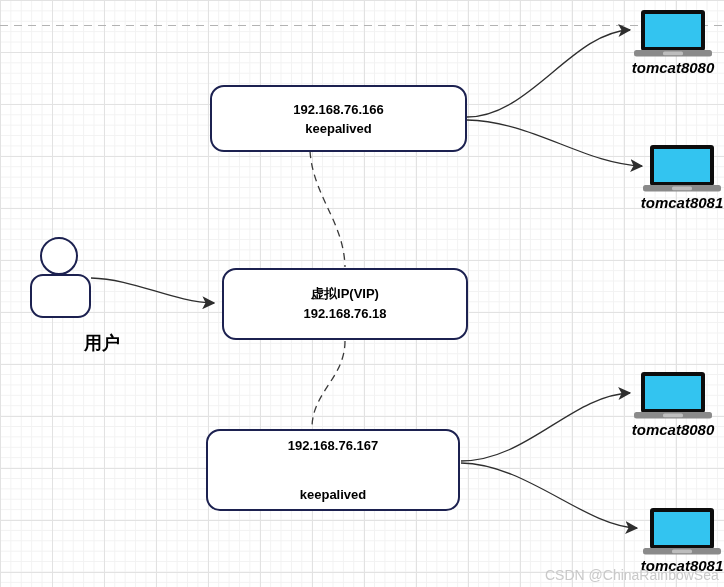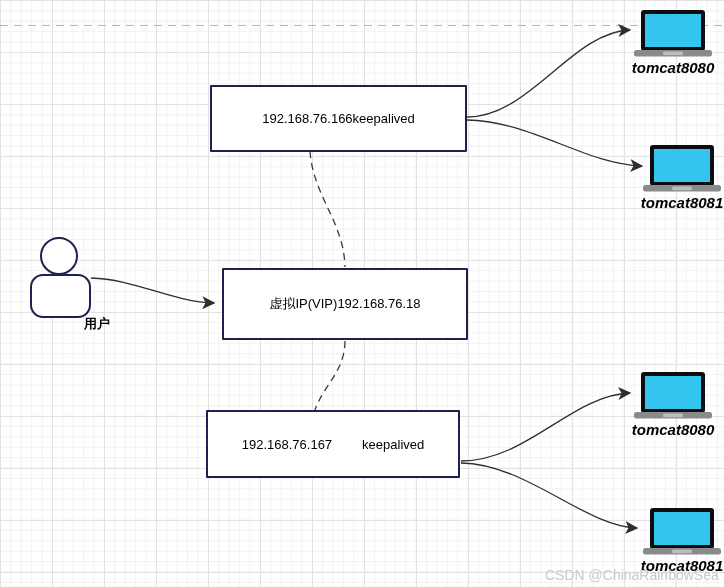--- a/index.html
+++ b/index.html
@@ -23,42 +23,42 @@
     position:absolute; left:0; top:25px; width:724px; height:1px;
     background:repeating-linear-gradient(90deg,#b3b3b3 0 8px,transparent 8px 14px);
   }
 
   .connectors { position:absolute; left:0; top:0; width:724px; height:587px; }
 
   .node {
     position:absolute;
     background:#ffffff;
     border:2px solid #1c2150;
-    border-radius:1px;
-    display:flex; flex-direction:row;
+    border-radius:14px;
+    display:flex; flex-direction:column;
     align-items:center; justify-content:center;
-    font-weight:normal; font-size:13px; line-height:19px;
+    font-weight:bold; font-size:13px; line-height:19px;
     color:#000; text-align:center;
     z-index:2;
   }
   .node-master { left:210px; top:85px;  width:257px; height:67px; }
   .node-vip    { left:222px; top:268px; width:246px; height:72px; line-height:20px; }
-  .node-backup { left:206px; top:410px; width:254px; height:68px;gap:30px; }
+  .node-backup { left:206px; top:429px; width:254px; height:82px;gap:30px; }
 
   .user-head {
     position:absolute; left:40px; top:237px; width:38px; height:38px;
     border:2px solid #1c2150; border-radius:50%; background:#fff; z-index:1;
   }
   .user-body {
     position:absolute; left:30px; top:274px; width:61px; height:44px;
     border:2px solid #1c2150; border-radius:13px; background:#fff; z-index:2;
   }
   .user-label {
-    position:absolute; left:84px; top:315px; width:40px;
-    font-weight:bold; font-size:13px; color:#000;
+    position:absolute; left:84px; top:331px; width:40px;
+    font-weight:bold; font-size:18px; color:#000;
   }
 
   .server { position:absolute; width:96px; text-align:center; z-index:2; }
   .server svg { display:block; margin:0 auto; }
   .server-label { font-weight:bold; font-size:15px; color:#000; margin-top:2px; letter-spacing:0;font-style:italic; }
 
   .srv-1 { left:625px; top:10px; }
   .srv-2 { left:634px; top:145px; }
   .srv-3 { left:625px; top:372px; }
   .srv-4 { left:634px; top:508px; }

